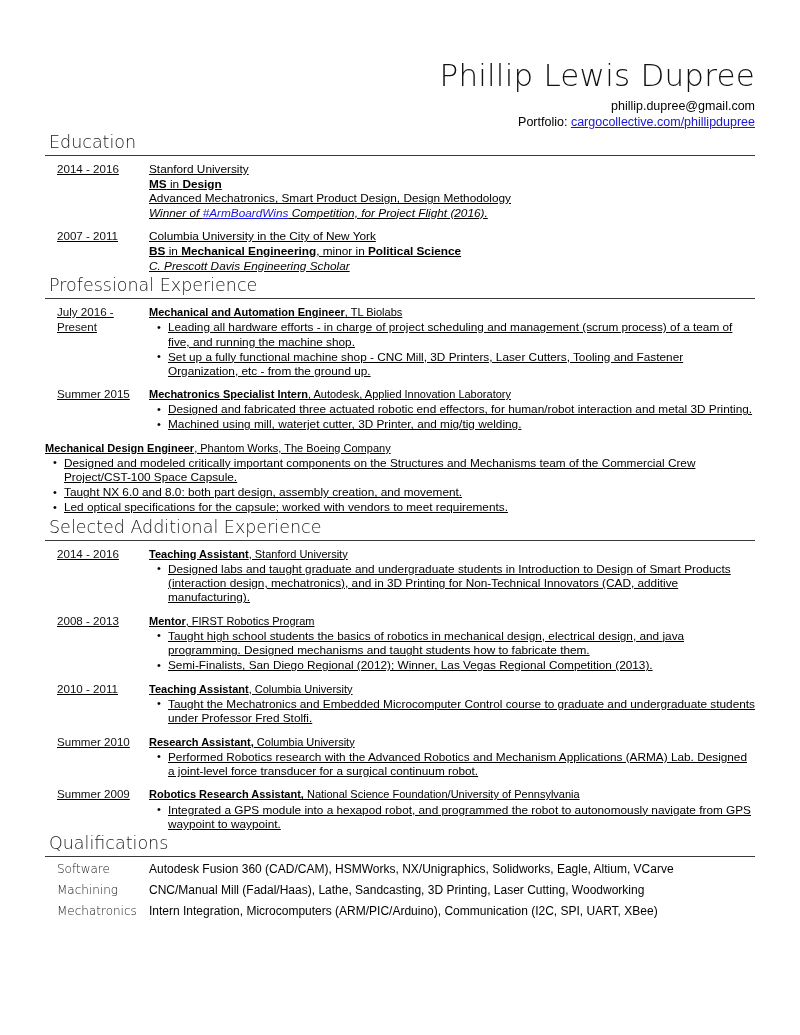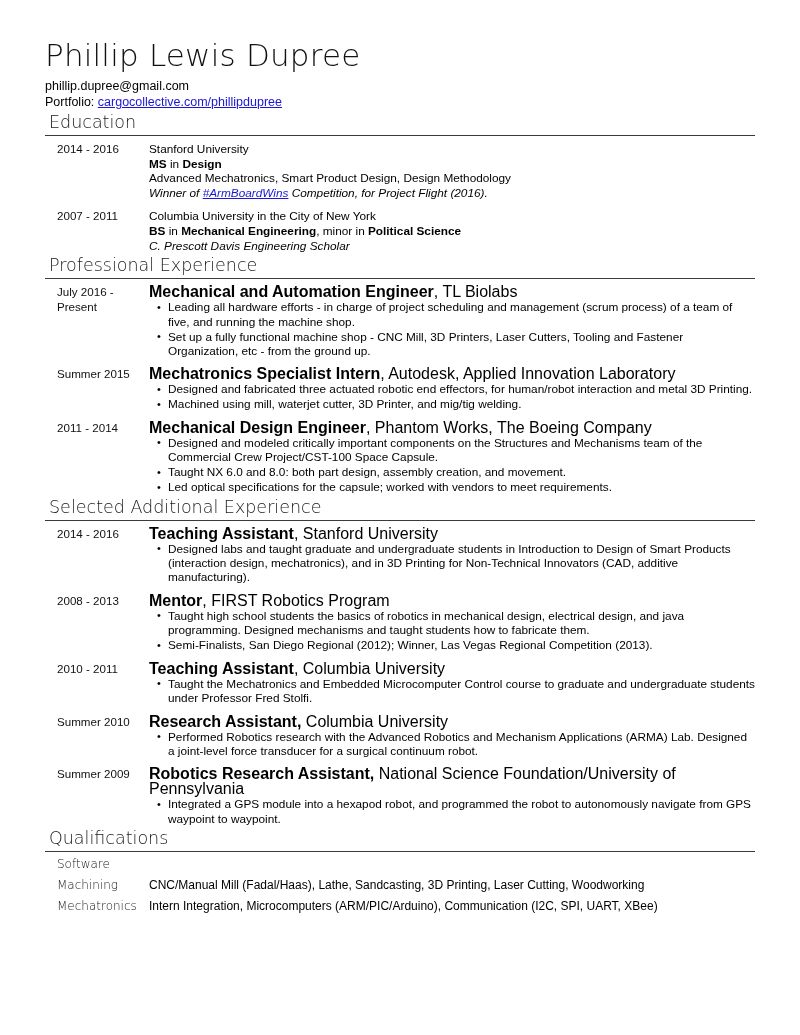--- a/index.html
+++ b/index.html
@@ -9,21 +9,21 @@
     height: 1035px;
     background: #ffffff;
     font-family: "Liberation Sans", sans-serif;
     color: #000000;
     -webkit-font-smoothing: antialiased;
   }
 
   .page { width: 800px; height: 1035px; position: relative; padding: 0 45px; }
 
   
-  .header { text-align: left; padding-top: 36px; }
+  .header { text-align: right; padding-top: 56px; }
   .name {
     font-family: "DejaVu Sans", sans-serif;
     font-weight: 300;
     font-size: 31px;
     line-height: 38px;
     letter-spacing: 0.2px;
     color: #111;
   }
   .email { font-size: 12.5px; line-height: 16px; margin-top: 4px; }
   .portfolio { font-size: 12.5px; line-height: 16px; }
@@ -36,32 +36,32 @@
     font-weight: 300;
     font-size: 17.5px;
     line-height: 21px;
     color: #1a1a1a;
     padding-left: 4px;
   }
   .rule { border-top: 1px solid #3a3a3a; margin-top: 2px; }
 
   
   .entries { margin-top: 6px; }
-  .entry { display: flex; margin-bottom: 9px; }
+  .entry { display: flex; margin-bottom: 9px; text-decoration: underline; }
   .entry:last-child { margin-bottom: 0; }
   .date {
     width: 104px;
     flex: 0 0 104px;
     padding-left: 12px;
     font-size: 11.6px;
     line-height: 14.6px;
     color: #111;
   }
   .body { flex: 1 1 auto; }
-  .headline { font-size: 16px; line-height: 14.6px; }
+  .headline { font-size: 11px; line-height: 14.6px; }
   .headline b { font-weight: bold; }
   .sub { font-size: 11.8px; line-height: 14.6px; }
   .sub i { font-style: italic; }
   .bullets { margin: 0; padding: 0; list-style: none; }
   .bullets li {
     font-size: 11.8px;
     line-height: 14.4px;
     padding-left: 19px;
     position: relative;
     margin-top: 0.5px;
@@ -151,21 +151,20 @@
         <div class="body">
           <div class="headline"><b>Mechatronics Specialist Intern</b><span>, Autodesk, Applied Innovation Laboratory</span></div>
           <ul class="bullets">
             <li>Designed and fabricated three actuated robotic end effectors, for human/robot interaction and metal 3D Printing.</li>
             <li>Machined using mill, waterjet cutter, 3D Printer, and mig/tig welding.</li>
           </ul>
         </div>
       </div>
 
       <div class="entry">
-        <div class="date">2011 - 2014</div>
         <div class="body">
           <div class="headline"><b>Mechanical Design Engineer</b><span>, Phantom Works, The Boeing Company</span></div>
           <ul class="bullets">
             <li>Designed and modeled critically important components on the Structures and Mechanisms team of the Commercial Crew Project/CST-100 Space Capsule.</li>
             <li>Taught NX 6.0 and 8.0: both part design, assembly creation, and movement.</li>
             <li>Led optical specifications for the capsule; worked with vendors to meet requirements.</li>
           </ul>
         </div>
       </div>
 
@@ -231,20 +230,21 @@
     </div>
   </div>
 
   <div class="section">
     <div class="section-title">Qualifications</div>
     <div class="rule"></div>
     <div class="quals">
 
       <div class="qual-row">
         <div class="qual-label">Software</div>
+        <div class="qual-value">Autodesk Fusion 360 (CAD/CAM), HSMWorks, NX/Unigraphics, Solidworks, Eagle, Altium, VCarve</div>
       </div>
 
       <div class="qual-row">
         <div class="qual-label">Machining</div>
         <div class="qual-value">CNC/Manual Mill (Fadal/Haas), Lathe, Sandcasting, 3D Printing, Laser Cutting, Woodworking</div>
       </div>
 
       <div class="qual-row">
         <div class="qual-label">Mechatronics</div>
         <div class="qual-value">Intern Integration, Microcomputers (ARM/PIC/Arduino), Communication (I2C, SPI, UART, XBee)</div>

